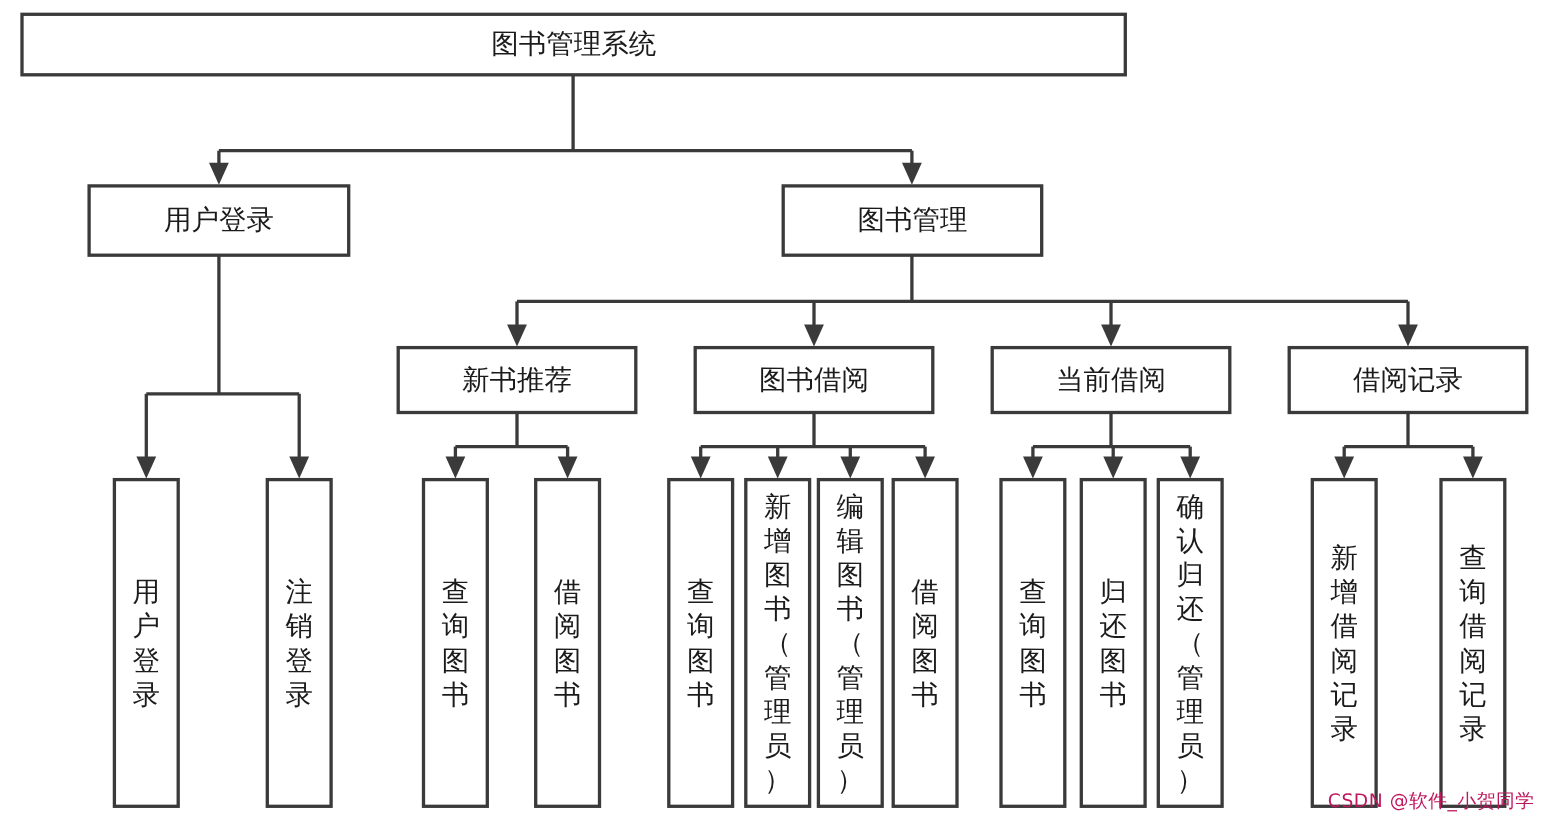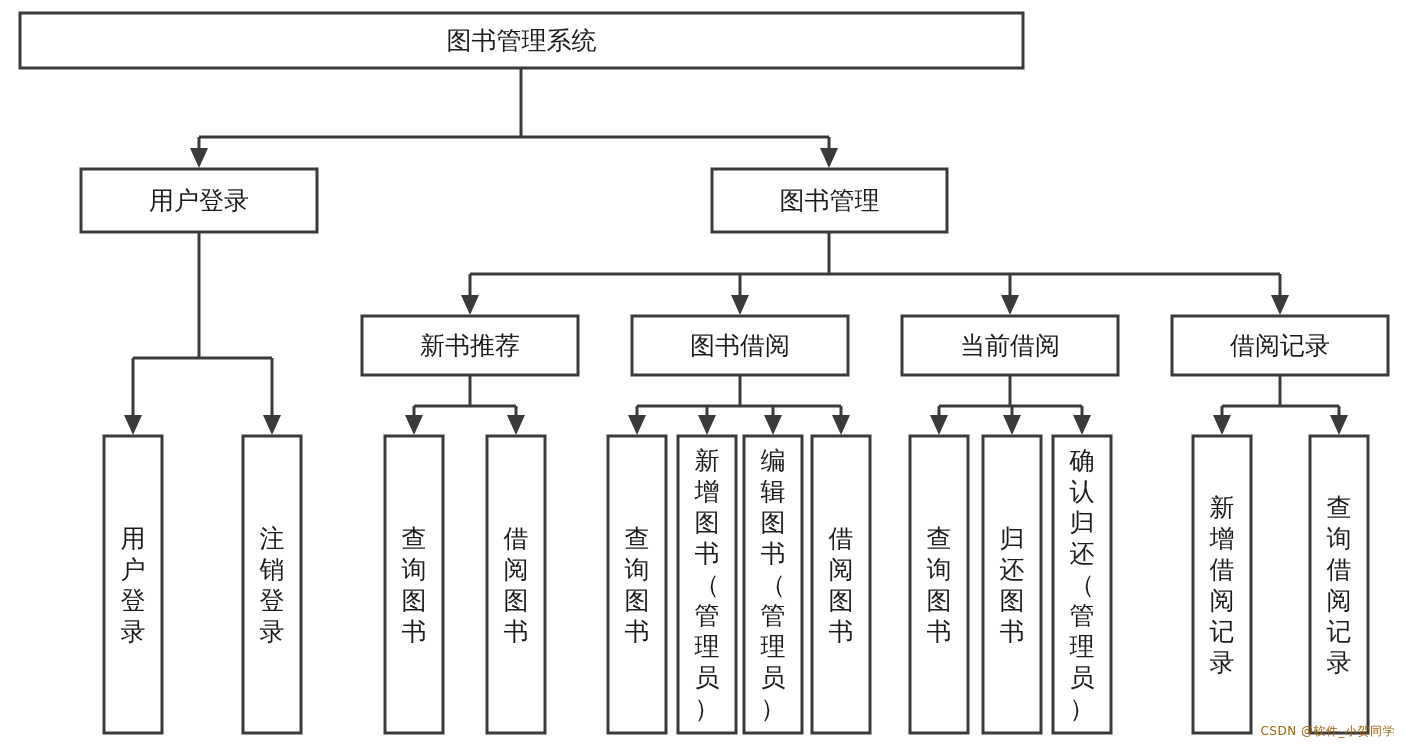--- a/index.html
+++ b/index.html
@@ -46,22 +46,22 @@
     font-family: "DejaVu Sans", "Liberation Sans", sans-serif;
     font-size: 25px;
     fill: #1b1b1b;
     text-anchor: middle;
   }
   .watermark {
     position: absolute;
     right: 10px;
     bottom: 7px;
     font-family: "DejaVu Sans", "Liberation Sans", sans-serif;
-    font-size: 12px;
-    color: #a16207;
+    font-size: 17px;
+    color: #be185d;
     white-space: nowrap;
     letter-spacing: 0.5px;
   }
 </style>
 </head>
 <body>
 
 <svg id="diagram" viewBox="0 0 1405 747" xmlns="http://www.w3.org/2000/svg">
   <g id="connector-layer">
       <g>

